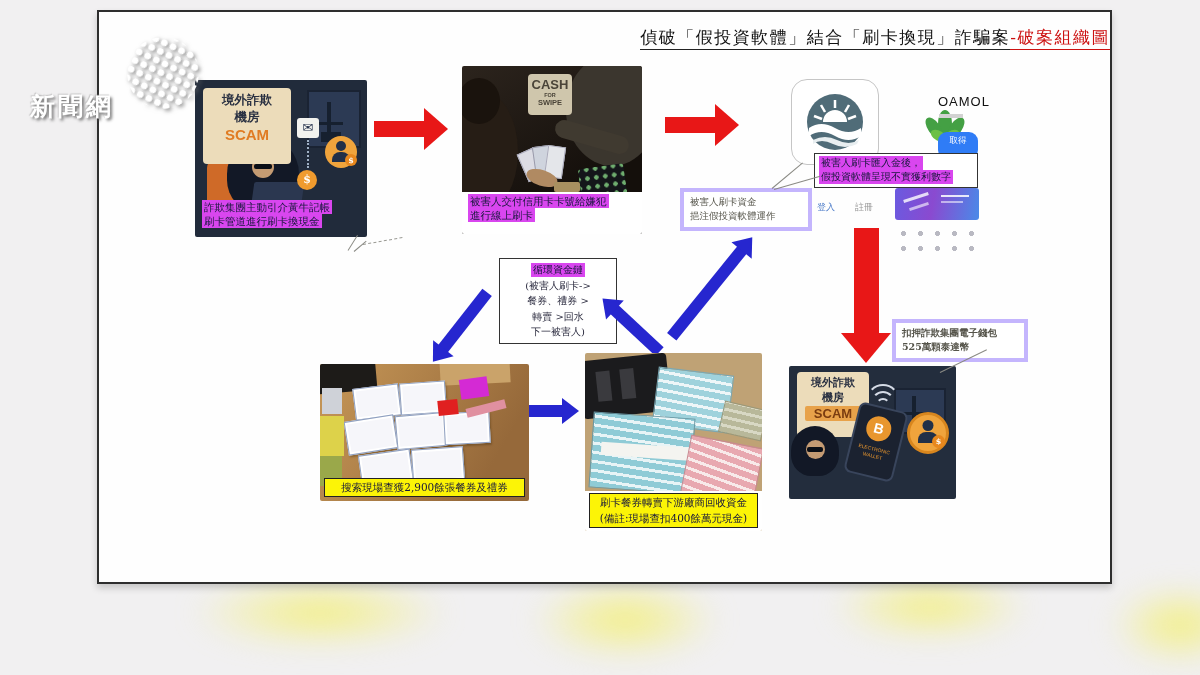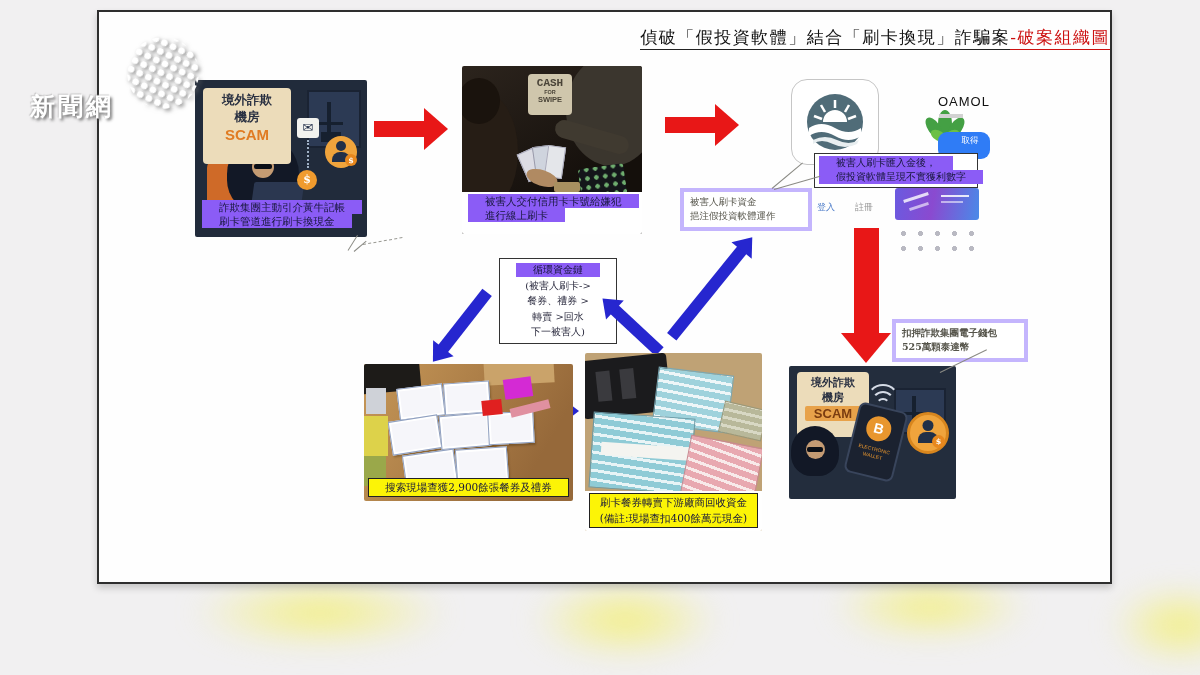--- a/index.html
+++ b/index.html
@@ -12,21 +12,21 @@
   .title .t-main{border-bottom:1.5px solid #222;padding-bottom:2px;}
   .title .t-red{color:#cc1111;border-bottom:1.5px solid #cc1111;padding-bottom:2px;}
   
   .logo{position:absolute;left:22px;top:28px;width:170px;height:110px;}
   .logo .tvbs{position:absolute;left:0;top:10px;font-family:"Liberation Sans",sans-serif;font-style:italic;font-weight:900;font-size:47px;color:#fff;letter-spacing:-2px;text-shadow:2px 2px 3px rgba(100,100,100,.85),-1px -1px 1px rgba(150,150,150,.4);}
   .logo .sub{position:absolute;left:8px;top:62px;font-family:"Liberation Sans",sans-serif;font-weight:700;font-size:25px;color:#fff;letter-spacing:3px;text-shadow:2px 2px 3px rgba(100,100,100,.9),-1px -1px 1px rgba(150,150,150,.4);}
   .logo svg{position:absolute;left:102px;top:2px;filter:drop-shadow(2px 2px 2px rgba(110,110,110,.8));}
   
   .abs{position:absolute;}
   .node{position:absolute;overflow:hidden;border-radius:2px;}
-  .hl{display:inline-block;background:#8b5cf6;color:#17173c;padding:0 17px;line-height:1.35;white-space:nowrap;}
+  .hl{display:inline-block;background:#d946ef;color:#17173c;padding:0 2px;line-height:1.35;white-space:nowrap;}
   .cap{position:absolute;font-size:10.5px;}
   .notebox{position:absolute;background:#fff;border:4px solid #c4b5fd;color:#55544a;font-size:9.5px;line-height:1.5;padding:3px 6px;white-space:nowrap;}
   .pline{position:absolute;height:1px;background:#8a8a84;transform-origin:0 50%;}
   .pdash{position:absolute;height:0;border-top:1px dashed #9a9a94;transform-origin:0 50%;}
   
   .rarrow{position:absolute;width:74px;height:42px;}
   .rarrow .sh{position:absolute;left:0;top:13px;width:50px;height:16px;background:#e81717;}
   .rarrow .hd{position:absolute;left:50px;top:0;width:0;height:0;border-left:24px solid #e81717;border-top:21px solid transparent;border-bottom:21px solid transparent;}
   .vshaft{position:absolute;left:852px;top:226px;width:25px;height:106px;background:#e81717;}
   .vhead{position:absolute;left:839px;top:331px;width:0;height:0;border-top:30px solid #e81717;border-left:25px solid transparent;border-right:25px solid transparent;}
@@ -130,21 +130,21 @@
         <div class="abs" style="left:104px;top:-12px;width:92px;height:112px;background:#3b362e;border-radius:50%;"></div>
         <div class="abs" style="left:92px;top:62px;width:76px;height:18px;background:#403a30;border-radius:9px;transform:rotate(16deg);"></div>
         <div class="abs" style="left:60px;top:84px;width:15px;height:28px;background:#dcdce4;border:1px solid #aab;transform:rotate(-24deg);"></div>
         <div class="abs" style="left:72px;top:80px;width:15px;height:30px;background:#cfd4de;border:1px solid #99a;transform:rotate(-8deg);"></div>
         <div class="abs" style="left:84px;top:80px;width:16px;height:30px;background:#e4e6ea;border:1px solid #aab;transform:rotate(8deg);"></div>
         <div class="abs" style="left:64px;top:104px;width:32px;height:16px;background:#b08a62;border-radius:50%;transform:rotate(18deg);"></div>
         <div class="abs" style="left:118px;top:100px;width:46px;height:38px;background:#14161a;border-radius:4px;transform:rotate(-8deg);background-image:radial-gradient(#6fae6f 2px,transparent 2.5px);background-size:9px 9px;background-position:4px 6px;"></div>
         <div class="abs" style="left:92px;top:116px;width:26px;height:10px;background:#a89060;border-radius:2px;"></div>
       </div>
       <div class="sign" style="left:66px;top:8px;width:44px;height:38px;background:#cfc6ac;color:#4a4438;padding-top:3px;">
-        <div style="font-size:11px;font-family:Liberation Mono, monospace;">CASH</div>
+        <div style="font-size:13px;font-family:Liberation Sans, sans-serif;">CASH</div>
         <div style="font-size:5.5px;font-family:'Liberation Sans',sans-serif;">FOR</div>
         <div style="font-size:7.5px;font-family:'Liberation Sans',sans-serif;">SWIPE</div>
       </div>
       <div class="capstrip" style="height:42px;">
         <div class="cap" style="left:6px;top:2px;">
           <span class="hl">被害人交付信用卡卡號給嫌犯</span><br>
           <span class="hl">進行線上刷卡</span>
         </div>
       </div>
     </div>
@@ -175,21 +175,21 @@
         <ellipse cx="12" cy="22" rx="6" ry="12" transform="rotate(-35 12 22)"></ellipse>
         <ellipse cx="34" cy="22" rx="6" ry="12" transform="rotate(35 34 22)"></ellipse>
       </g>
       <g fill="#6cc044">
         <ellipse cx="17" cy="30" rx="5" ry="9" transform="rotate(-60 17 30)"></ellipse>
         <ellipse cx="29" cy="30" rx="5" ry="9" transform="rotate(60 29 30)"></ellipse>
       </g>
     </svg>
     <div class="tinytxt" style="left:839px;top:82px;font-size:13px;color:#111;letter-spacing:1px;">OAMOL</div>
     <div class="abs" style="left:840px;top:102px;width:24px;height:4px;background:#d2d2d2;"></div>
-    <div class="getbtn" style="left:839px;top:120px;width:40px;height:27px;padding-left:12px;">取得</div>
+    <div class="getbtn" style="left:839px;top:120px;width:40px;height:27px;">取得</div>
 
     <div class="notebox" style="left:715px;top:141px;width:154px;border:1.5px solid #333;padding:2px 4px;">
       <span class="hl" style="font-size:10px;">被害人刷卡匯入金後，</span><br>
       <span class="hl" style="font-size:10px;">假投資軟體呈現不實獲利數字</span>
     </div>
     <div class="tinytxt" style="left:718px;top:189px;font-size:9px;color:#4a7ac8;">登入</div>
     <div class="tinytxt" style="left:756px;top:189px;font-size:9px;color:#999;">註冊</div>
     <div class="banner" style="left:796px;top:176px;width:84px;height:32px;">
       <div class="abs" style="left:8px;top:8px;width:26px;height:3px;background:rgba(255,255,255,.8);transform:rotate(-18deg);"></div>
       <div class="abs" style="left:14px;top:17px;width:20px;height:3px;background:rgba(255,255,255,.6);transform:rotate(-18deg);"></div>
@@ -226,21 +226,21 @@
       </div>
     <div class="barrow" style="left:549px;top:262px;width:128px;transform:rotate(-51deg);">
         <div class="sh"></div>
         <div class="hd"></div>
       </div>
     <div class="barrow" style="left:418px;top:386px;width:62px;">
         <div class="sh"></div>
         <div class="hd"></div>
       </div>
 
-    <div class="node" style="left:221px;top:352px;width:209px;height:137px;background:linear-gradient(120deg,#c79858,#96693a 80%);margin-left:44px;">
+    <div class="node" style="left:221px;top:352px;width:209px;height:137px;background:linear-gradient(120deg,#c79858,#96693a 80%);">
       <div class="photo-decor">
         <div class="abs" style="left:-8px;top:-8px;width:64px;height:36px;background:#1d1b18;transform:rotate(-5deg);"></div>
         <div class="abs" style="left:120px;top:-6px;width:70px;height:26px;background:#caa36a;transform:rotate(-3deg);"></div>
         <div class="vbx" style="left:34px;top:22px;width:44px;height:30px;transform:rotate(-7deg);"></div>
         <div class="vbx" style="left:80px;top:18px;width:44px;height:30px;transform:rotate(-4deg);"></div>
         <div class="vbx" style="left:26px;top:54px;width:48px;height:32px;transform:rotate(-9deg);"></div>
         <div class="vbx" style="left:76px;top:50px;width:48px;height:32px;transform:rotate(-5deg);"></div>
         <div class="vbx" style="left:124px;top:48px;width:44px;height:30px;transform:rotate(-3deg);"></div>
         <div class="vbx" style="left:40px;top:88px;width:50px;height:32px;transform:rotate(-8deg);"></div>
         <div class="vbx" style="left:92px;top:84px;width:50px;height:32px;transform:rotate(-4deg);"></div>

